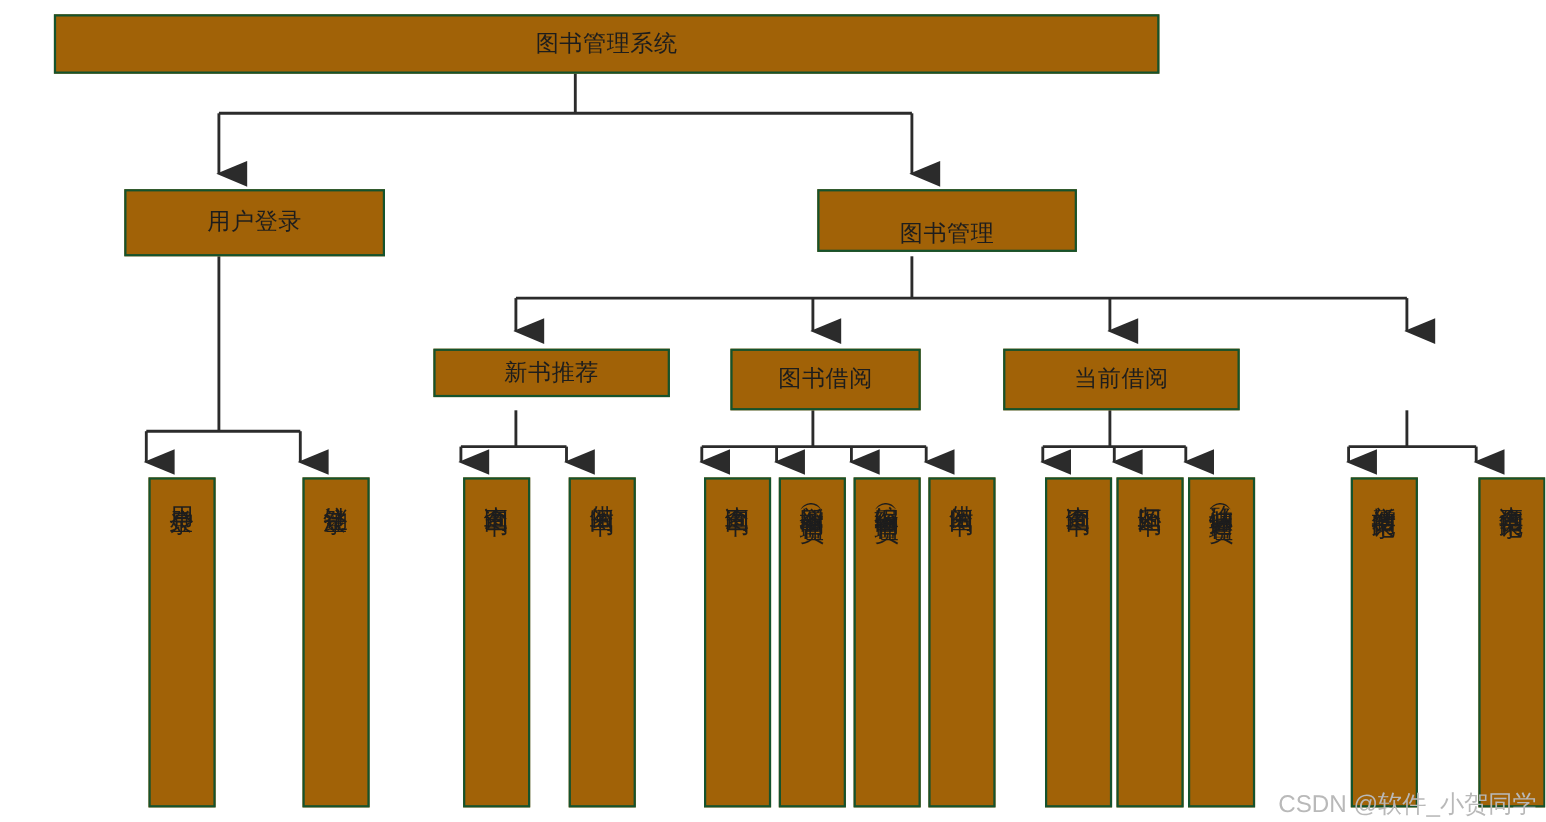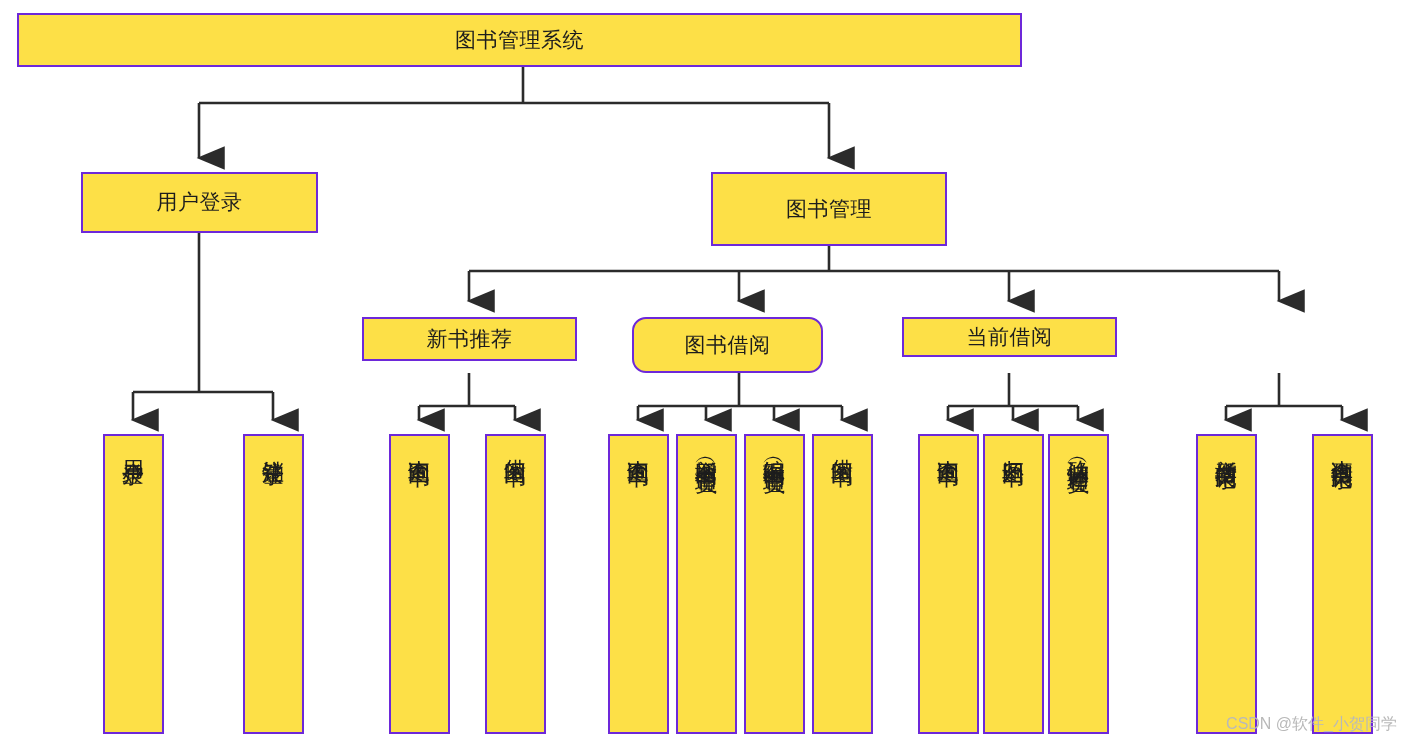--- a/index.html
+++ b/index.html
@@ -20,26 +20,27 @@
   svg#wires {
     position: absolute;
     left: 0;
     top: 0;
     width: 1405px;
     height: 747px;
   }
   .node {
     position: absolute;
     box-sizing: border-box;
-    border: 2px solid #6d28d9;
-    background: #fde047;
+    border: 2px solid #14532d;
+    background: #a16207;
     display: flex;
     align-items: center;
     justify-content: center;
     color: #1d1d1d;
+    margin-left: 32px;
   }
   .node-label {
     display: block;
     text-align: center;
     line-height: 1.28;
     letter-spacing: 0.5px;
     white-space: nowrap;
   }
   .horiz .node-label {
     font-size: 21px;
@@ -53,22 +54,22 @@
     writing-mode: vertical-rl;
     text-orientation: upright;
     font-size: 22px;
     letter-spacing: 2px;
     line-height: 1.05;
     white-space: nowrap;
   }
   .watermark {
     position: absolute;
     right: 8px;
-    bottom: 12px;
-    font-size: 16px;
+    bottom: 1px;
+    font-size: 22px;
     color: #b9b9b9;
     white-space: nowrap;
     user-select: none;
   }
 </style>
 </head>
 <body>
 
 <div id="canvas">
 
@@ -122,31 +123,31 @@
     </g>
   </svg>
 
   <div class="node horiz" style="left:17px; top:13px; width:1005px; height:54px;">
     <span class="node-label">图书管理系统</span>
   </div>
 
   <div class="node horiz" style="left:81px; top:172px; width:237px; height:61px;">
     <span class="node-label">用户登录</span>
   </div>
-  <div class="node horiz" style="left:711px; top:172px; width:236px; height:74px;">
+  <div class="node horiz" style="left:711px; top:172px; width:236px; height:57px;align-items:flex-end;">
     <span class="node-label">图书管理</span>
   </div>
 
   <div class="node horiz" style="left:362px; top:317px; width:215px; height:44px;">
     <span class="node-label">新书推荐</span>
   </div>
-  <div class="node horiz" style="left:632px; top:317px; width:191px; height:56px;border-radius:14px;">
+  <div class="node horiz" style="left:632px; top:317px; width:173px; height:56px;">
     <span class="node-label">图书借阅</span>
   </div>
-  <div class="node horiz" style="left:902px; top:317px; width:215px; height:40px;">
+  <div class="node horiz" style="left:880px; top:317px; width:215px; height:56px;">
     <span class="node-label">当前借阅</span>
   </div>
 
   <div class="node vert" style="left:103px; top:434px; width:61px; height:300px;">
     <span class="node-label">用户登录</span>
   </div>
   <div class="node vert" style="left:243px; top:434px; width:61px; height:300px;">
     <span class="node-label">注销登录</span>
   </div>
 

